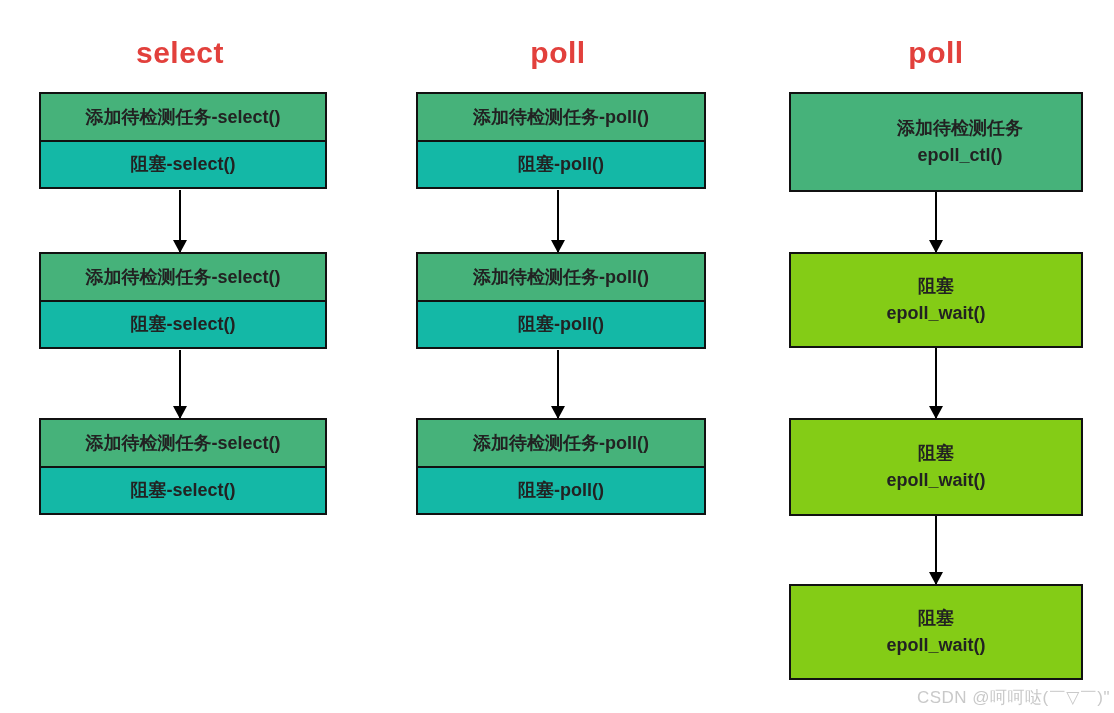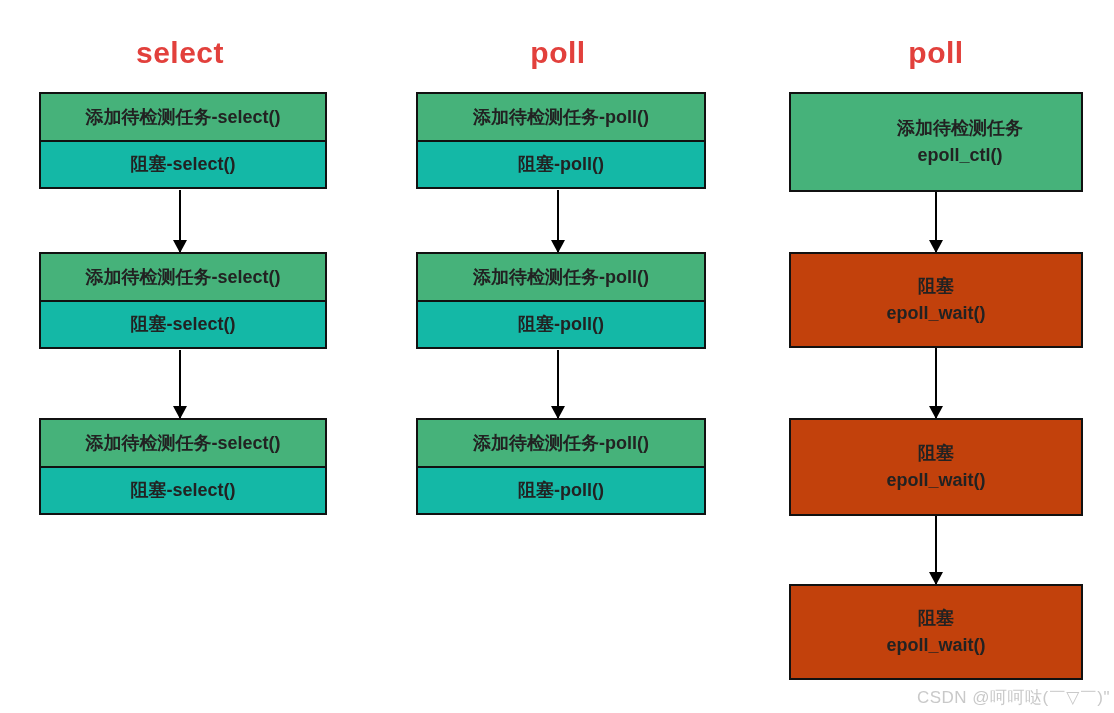--- a/index.html
+++ b/index.html
@@ -66,21 +66,21 @@
     display: flex;
     flex-direction: column;
     align-items: center;
     justify-content: center;
     font-size: 18px;
     font-weight: 600;
     color: #222222;
     line-height: 27px;
   }
   .ebox.green { background: #46b27a; }
-  .ebox.yellow { background: #c2410c; }
+  .ebox.yellow { background: #84cc16; }
   .arrow {
     position: absolute;
     left: 50%;
     width: 2px;
     margin-left: -1px;
     background: #000000;
   }
   .arrow::after {
     content: "";
     position: absolute;

